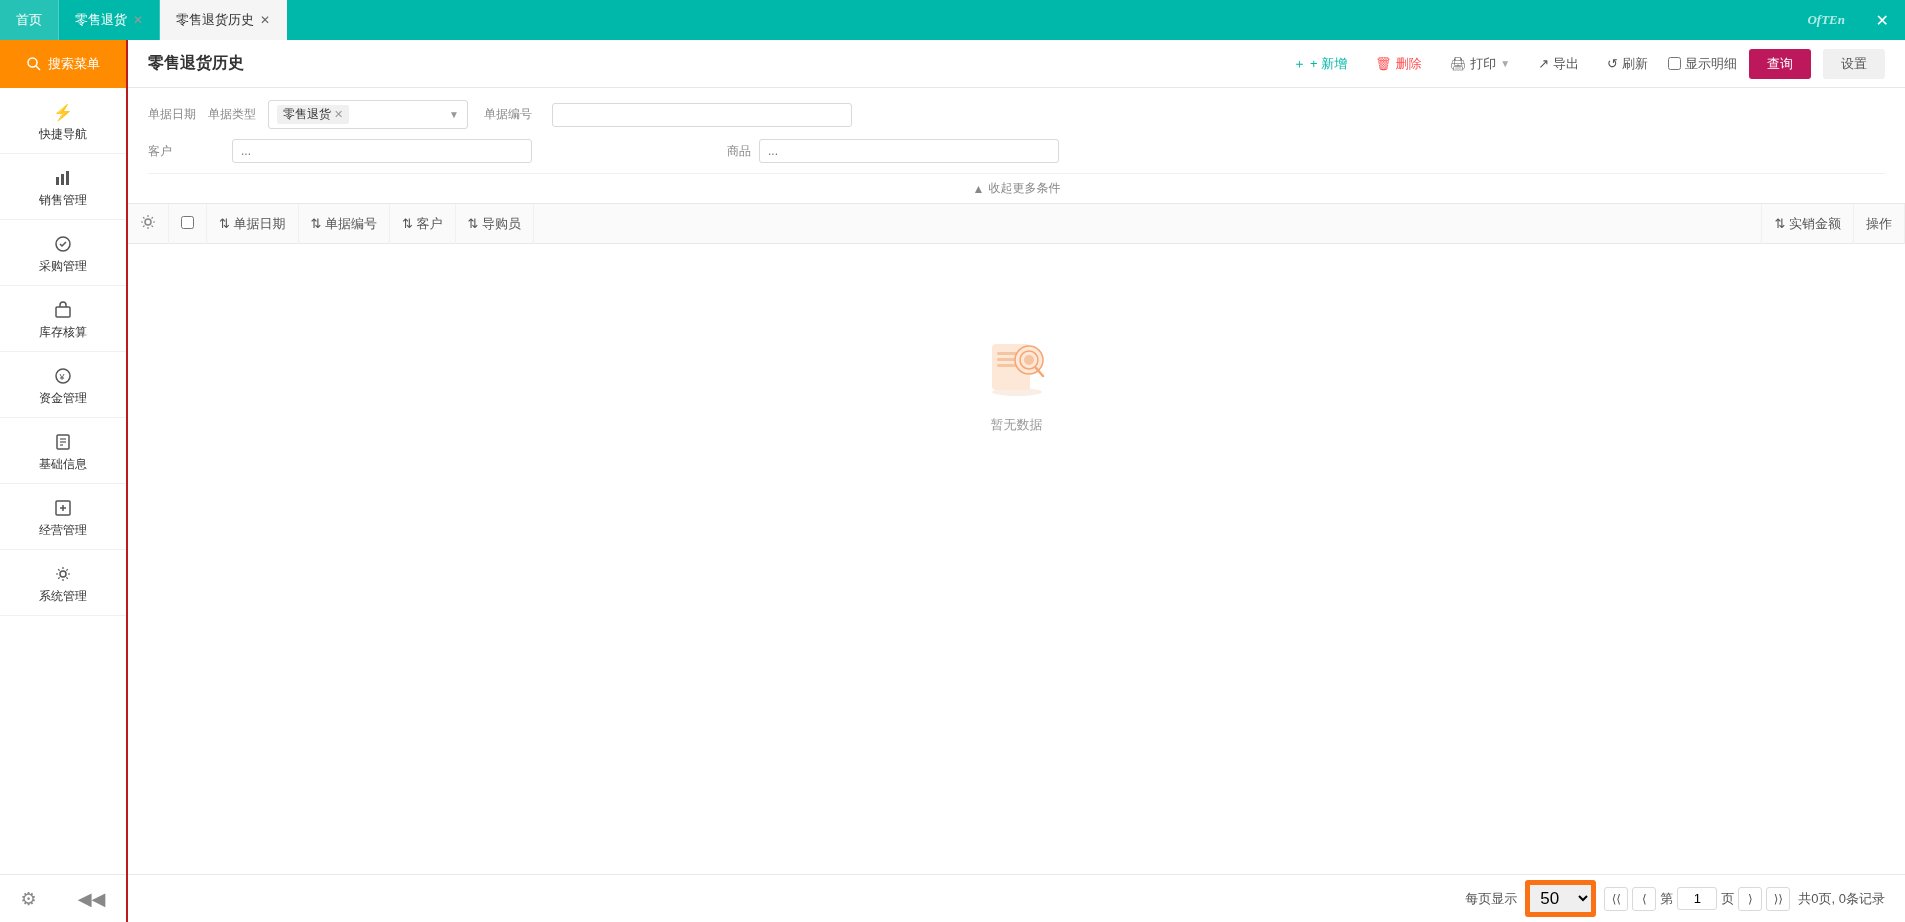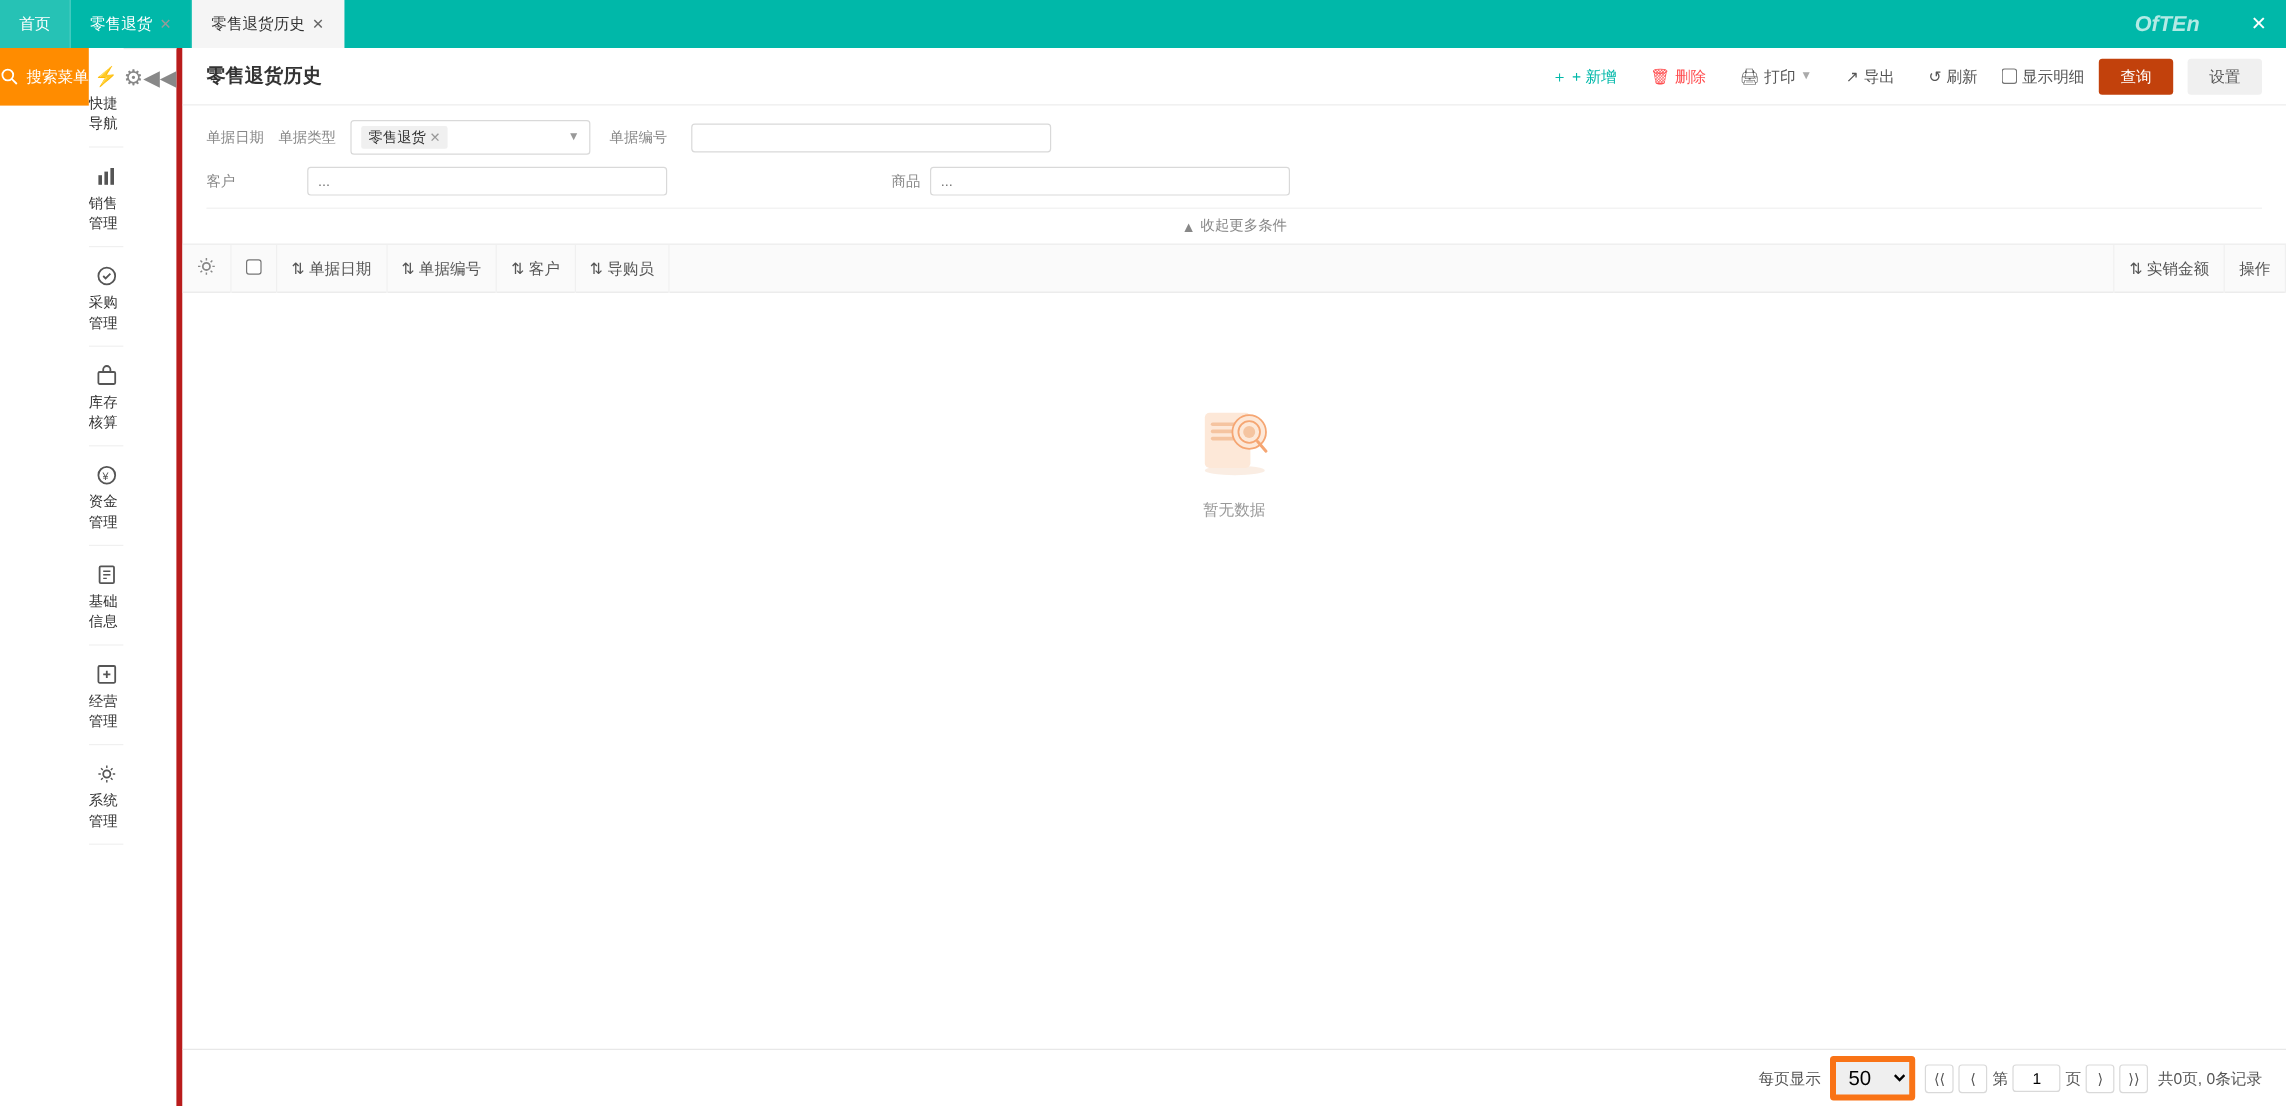--- a/index.html
+++ b/index.html
@@ -47,43 +47,44 @@
     .tab-bar-close {
       display: flex;
       align-items: center;
       padding: 0 16px;
       color: white;
       font-size: 16px;
       cursor: pointer;
     }
     .brand-text {
       position: absolute;
-      right: 72px;
+      right: 60px;
       top: 50%;
       transform: translateY(-50%);
       color: rgba(255,255,255,0.7);
-      font-size: 18px;
+      font-size: 13px;
       font-style: italic;
       font-weight: bold;
+      font-family: Liberation Serif, serif;
     }
 
     
     .main-layout {
       display: flex;
       flex: 1;
       overflow: hidden;
     }
 
     
     .sidebar {
-      width: 152px;
+      width: 128px;
       background: white;
-      border-right: 5px solid #b91c1c;
-      display: flex;
-      flex-direction: row;
+      border-right: 2px solid #b91c1c;
+      display: flex;
+      flex-direction: column;
       flex-shrink: 0;
     }
     .sidebar-search {
       height: 48px;
       background: #ff8c00;
       display: flex;
       align-items: center;
       justify-content: center;
       gap: 6px;
       cursor: pointer;
@@ -164,21 +165,21 @@
       gap: 4px;
       font-size: 13px;
       color: #555;
       cursor: pointer;
       padding: 4px 8px;
       border-radius: 3px;
     }
     .btn-add { color: #00b8a9; }
     .btn-delete { color: #ff4d4f; }
     .btn-query {
-      background: #c2410c;
+      background: #be185d;
       color: white;
       padding: 6px 18px;
       border-radius: 3px;
       cursor: pointer;
       font-size: 13px;
       border: none;
     }
     .btn-settings {
       background: #f0f0f0;
       color: #555;

